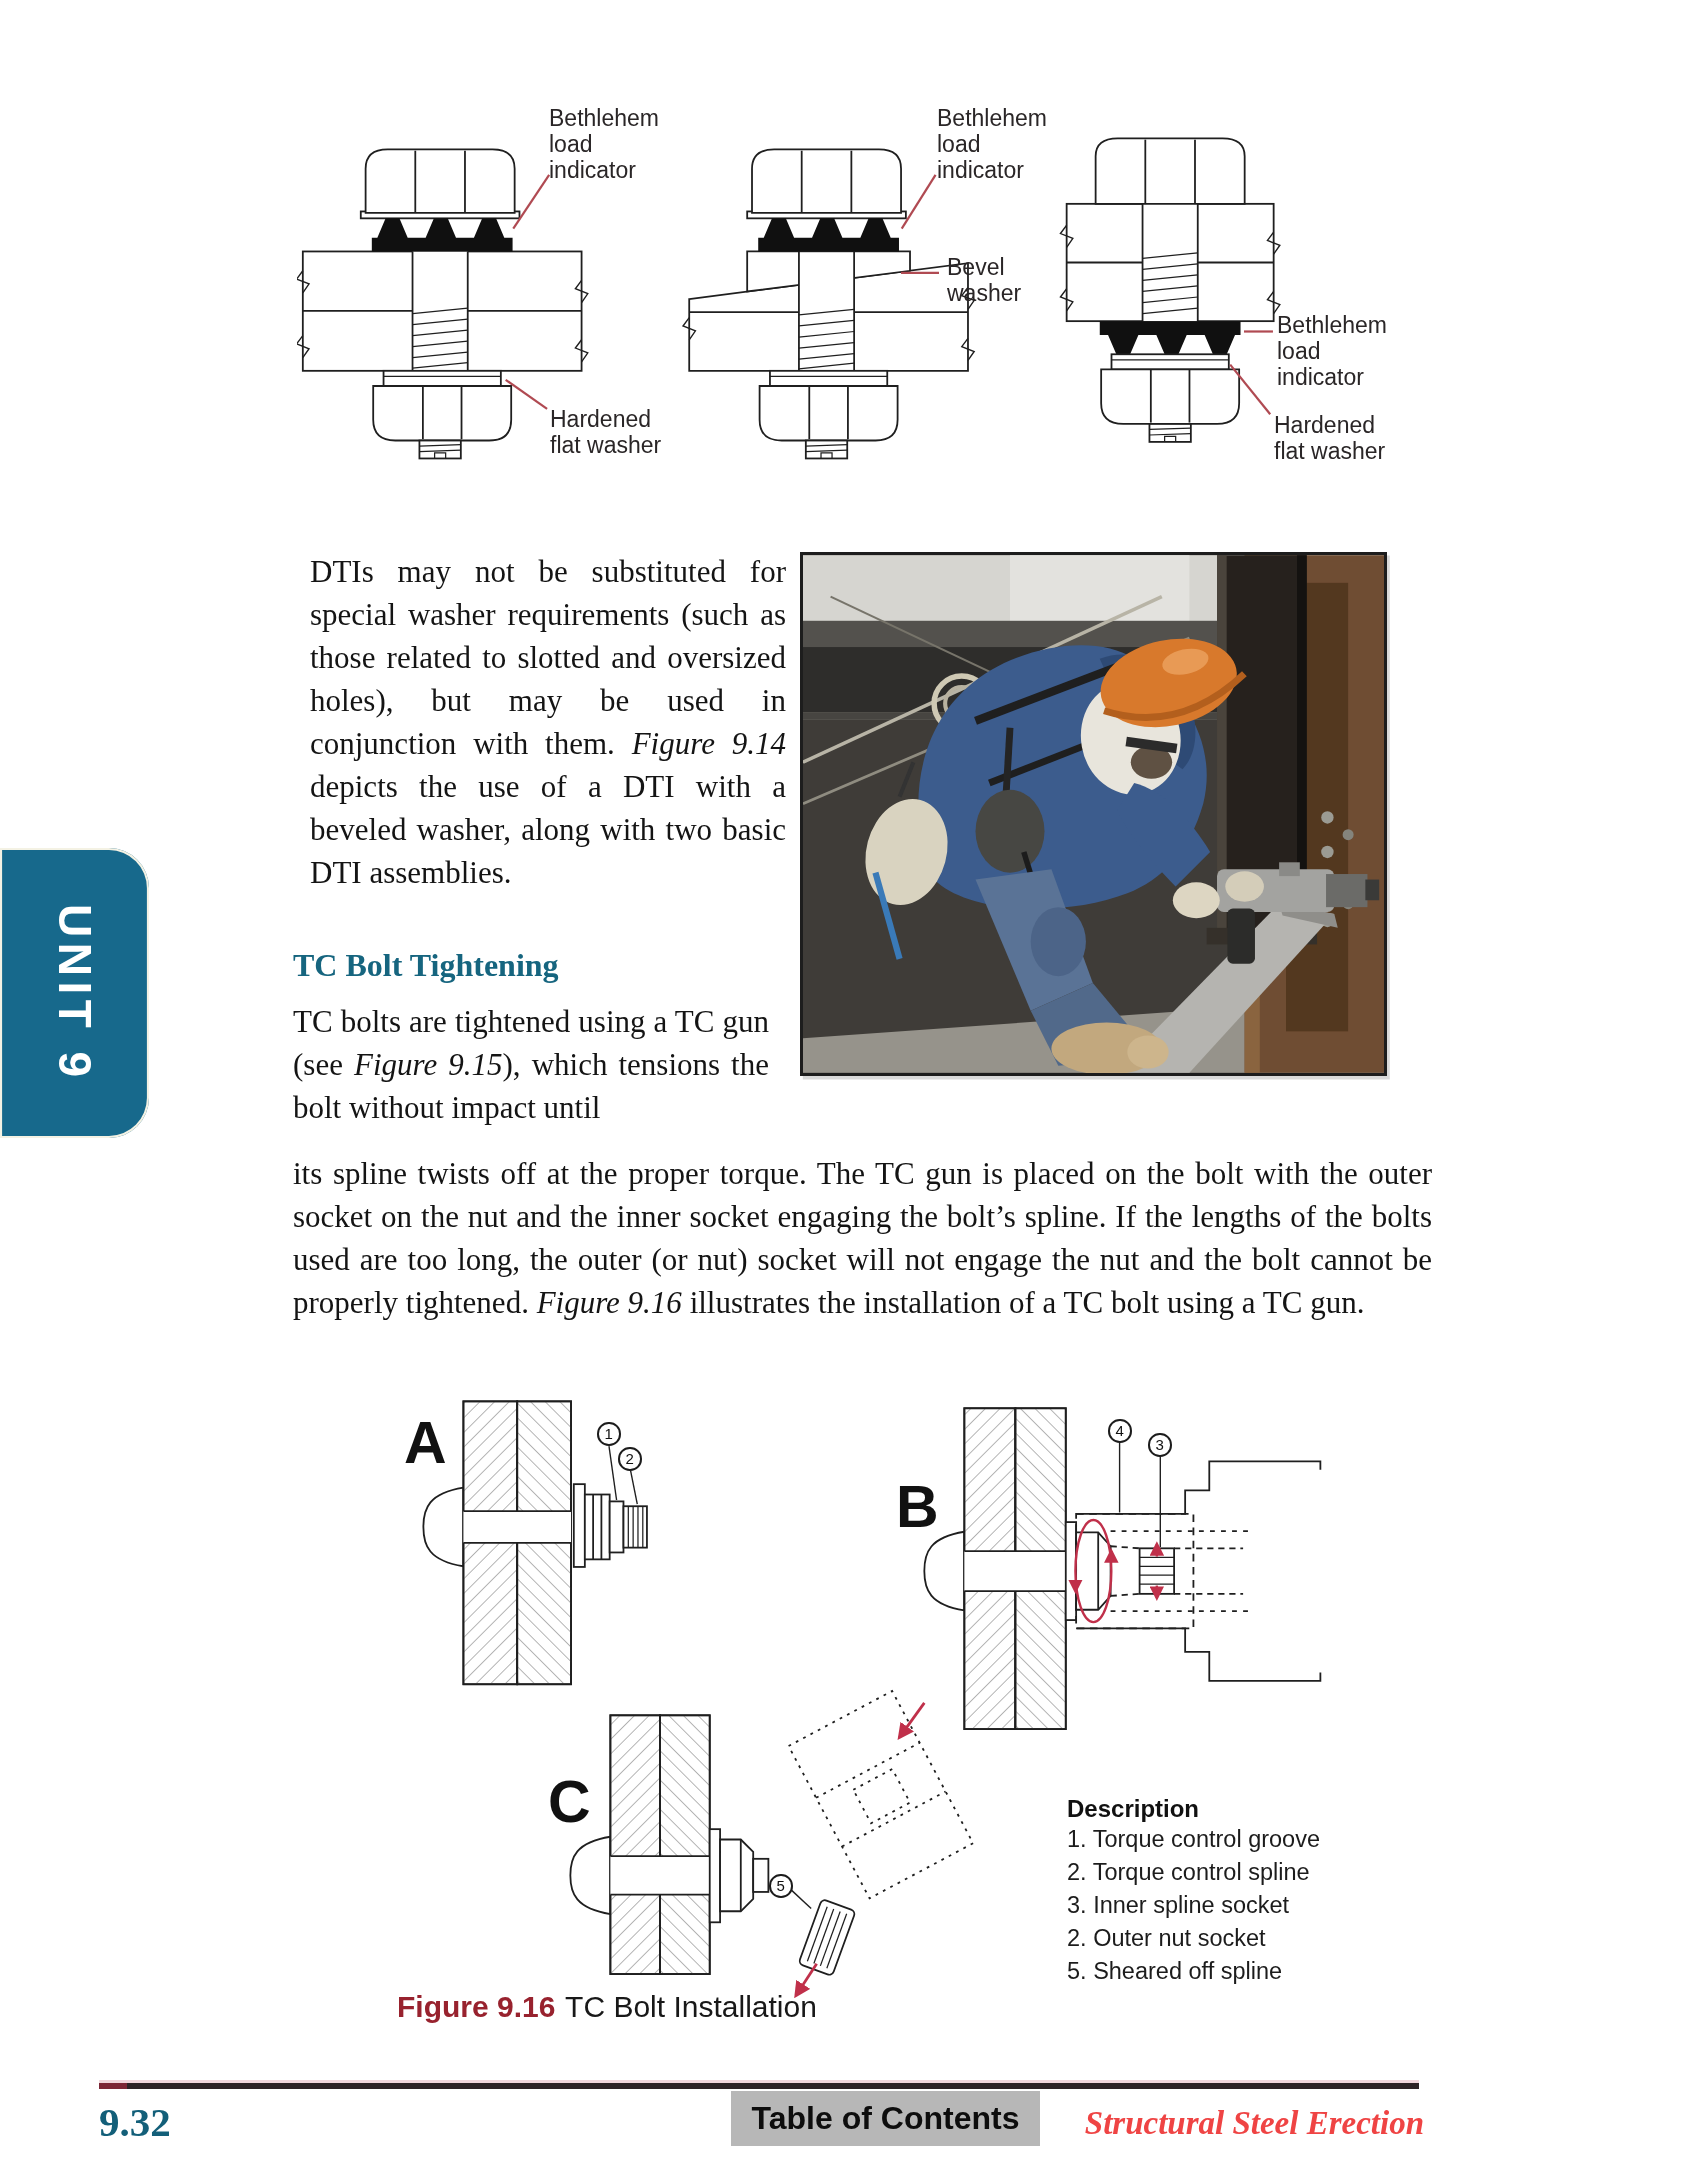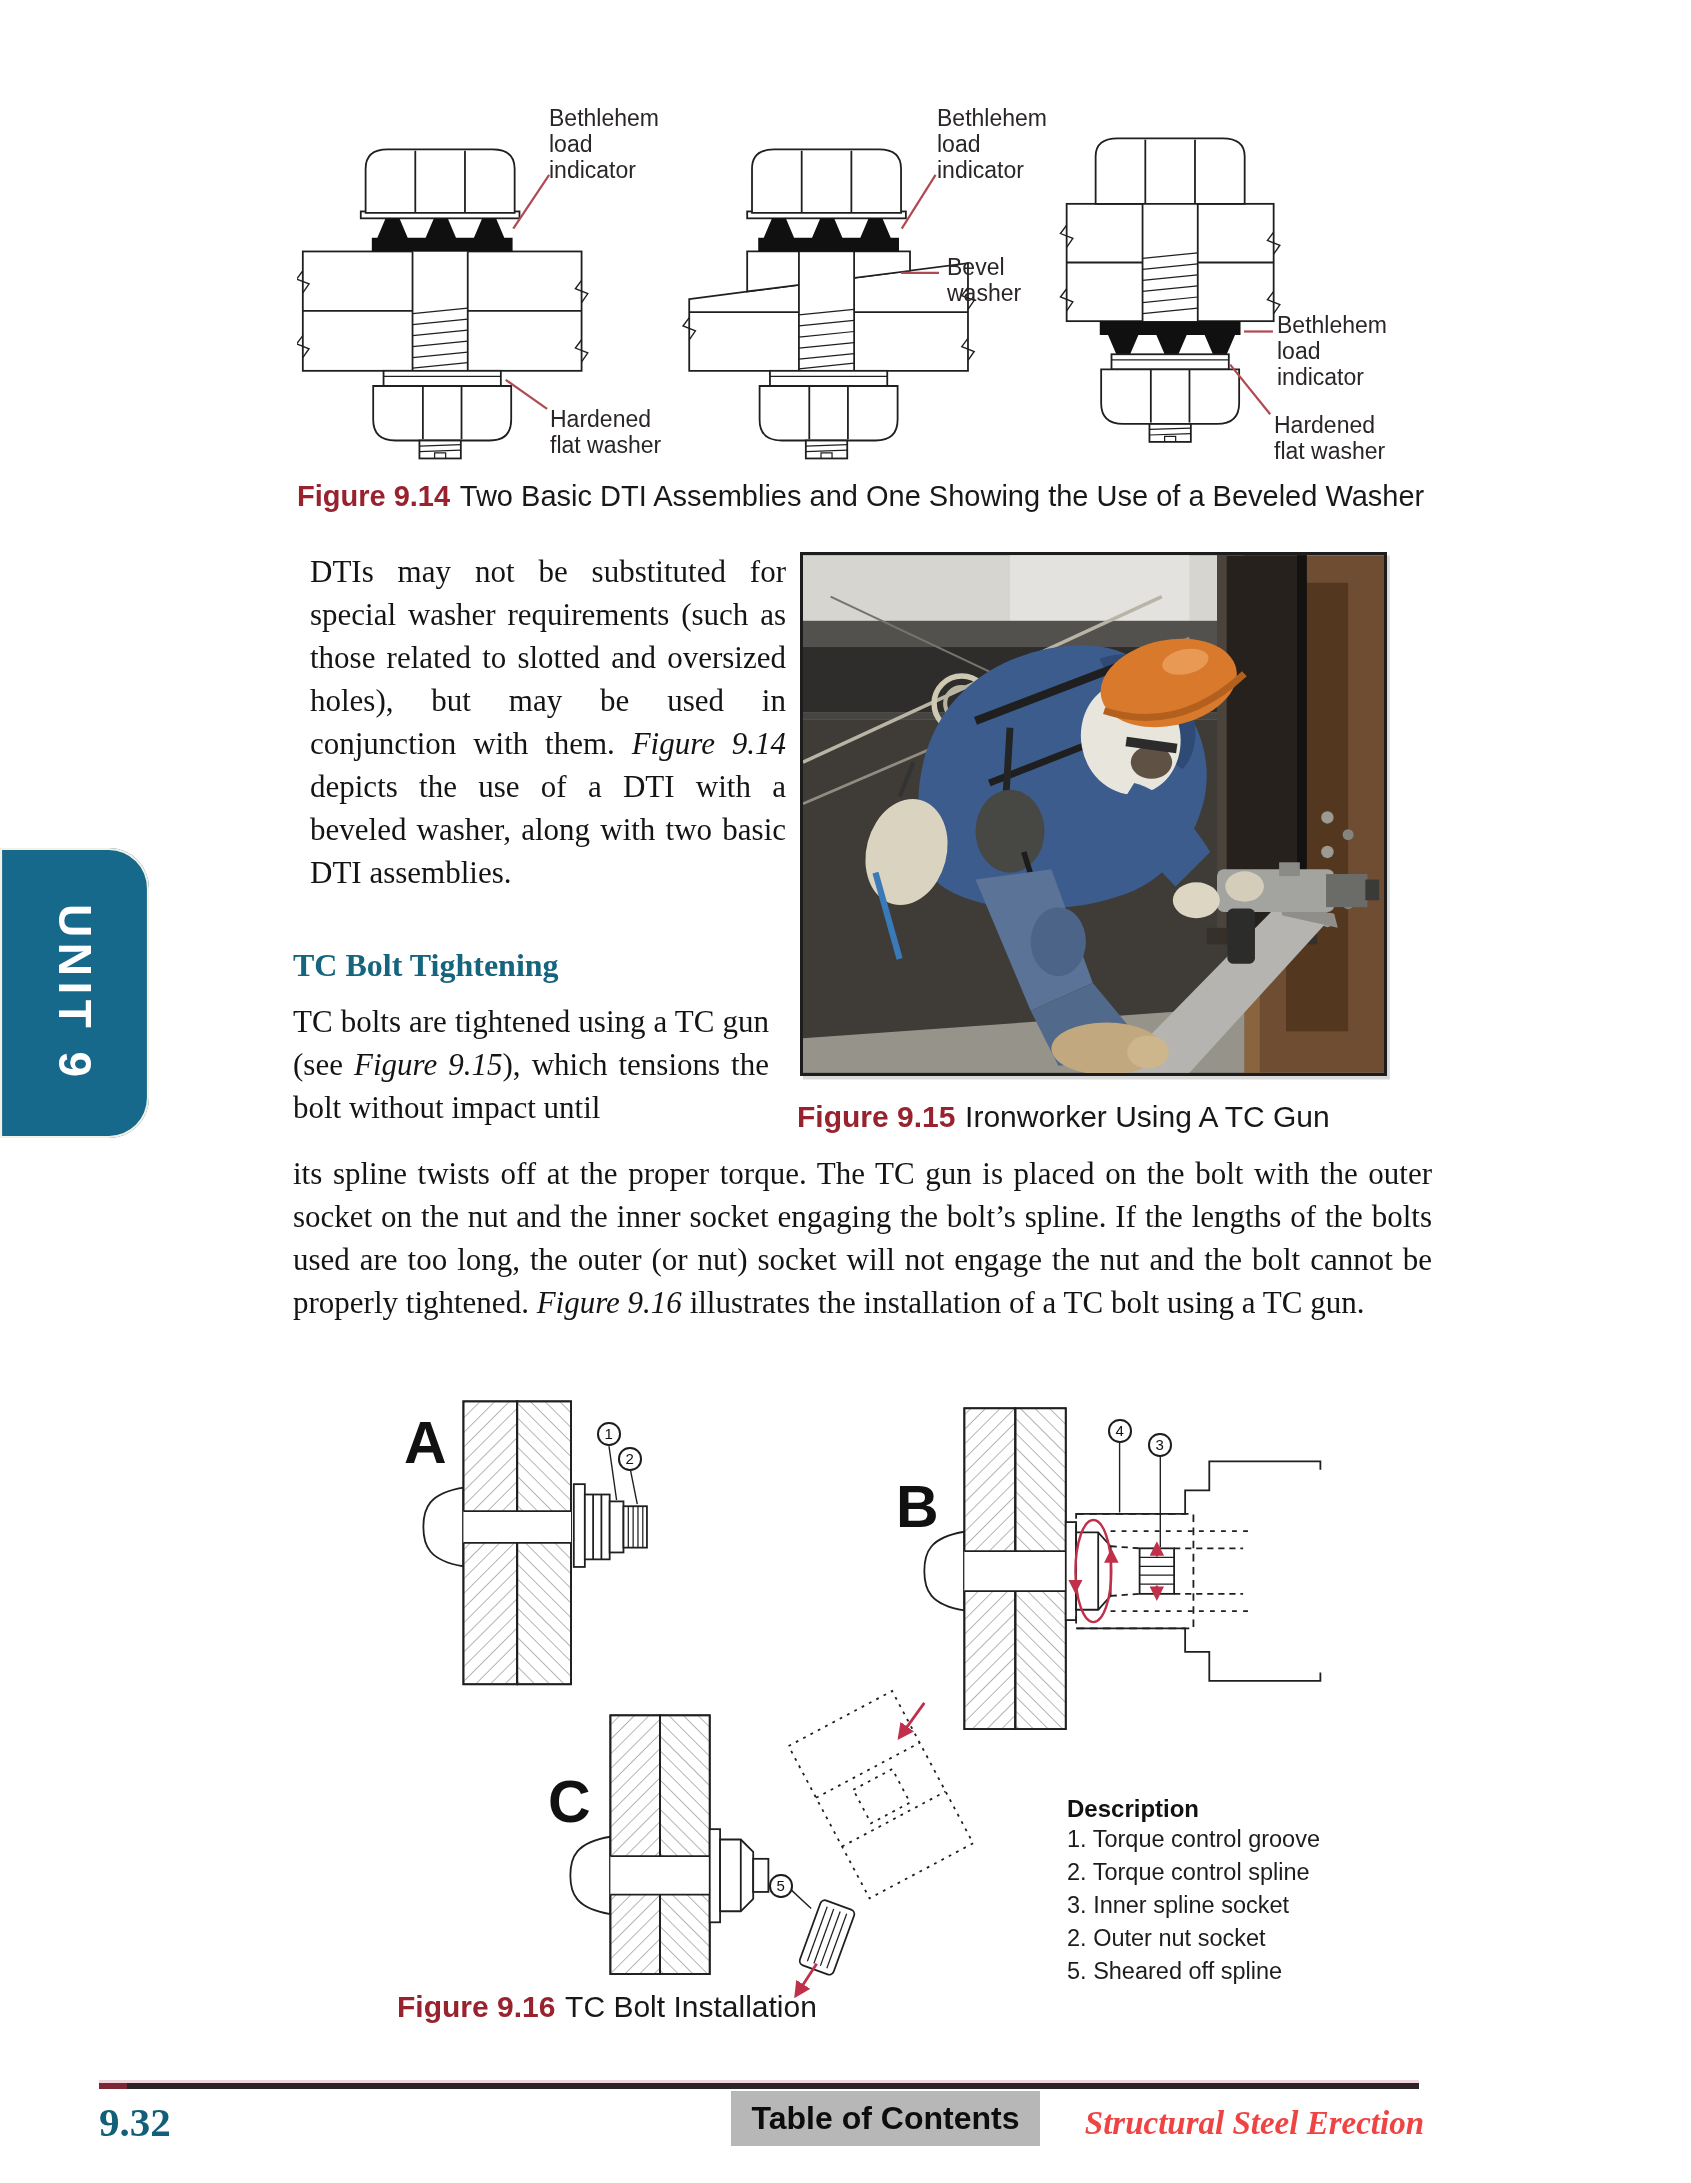--- a/index.html
+++ b/index.html
@@ -173,23 +173,20 @@
     </g>
   </svg>
 
   <div class="abs diaglabel" style="left:549px;top:105px;width:119px;">Bethlehem load indicator</div>
   <div class="abs diaglabel" style="left:937px;top:105px;width:119px;">Bethlehem load indicator</div>
   <div class="abs diaglabel" style="left:947px;top:254px;width:104px;">Bevel washer</div>
   <div class="abs diaglabel" style="left:1277px;top:312px;width:131px;">Bethlehem load indicator</div>
   <div class="abs diaglabel" style="left:550px;top:406px;width:135px;">Hardened flat washer</div>
   <div class="abs diaglabel" style="left:1274px;top:412px;width:135px;">Hardened flat washer</div>
 
-  <div class="abs cap" style="left:297px;top:480px;">
-    <span class="flabel">Figure 9.14</span><span>Two Basic DTI Assemblies and One Showing the Use of a Beveled Washer</span>
-  </div>
 
   <div class="abs bodytext" style="left:293px;top:550px;width:476px;margin-left:17px;">
     <span>DTIs may not be substituted for special washer requirements (such as those related to slotted and oversized holes), but may be used in conjunction with them. </span><i>Figure 9.14</i><span> depicts the use of a DTI with a beveled washer, along with two basic DTI assemblies.</span>
   </div>
 
   <div class="abs photo" style="left:800px;top:552px;width:581px;height:518px;">
     <svg width="581" height="518" viewBox="0 0 842 750">
       <rect x="0" y="0" width="842" height="750" fill="#8a8780"></rect>
       <rect x="0" y="0" width="842" height="200" fill="#d6d5d0"></rect>
       <rect x="300" y="0" width="260" height="110" fill="#e3e2de"></rect>
@@ -253,23 +250,20 @@
       <rect x="600" y="455" width="170" height="62" rx="10" fill="#a3a3a0"></rect>
       <rect x="758" y="462" width="60" height="48" fill="#6b6b68"></rect>
       <rect x="690" y="445" width="30" height="20" fill="#8a8a87"></rect>
       <rect x="615" y="512" width="40" height="80" rx="8" fill="#2c2c2a"></rect>
       <rect x="815" y="470" width="20" height="30" fill="#3a3a38"></rect>
       <ellipse cx="570" cy="500" rx="34" ry="26" fill="#ddd6c2"></ellipse>
       <ellipse cx="640" cy="480" rx="28" ry="22" fill="#d4cdb9"></ellipse>
     </svg>
   </div>
 
-  <div class="abs cap" style="left:797px;top:1100px;font-size:30px;">
-    <span class="flabel">Figure 9.15</span><span>Ironworker Using A TC Gun</span>
-  </div>
 
   <div class="abs heading" style="left:293px;top:947px;">TC Bolt Tightening</div>
 
   <div class="abs bodytext" style="left:293px;top:1000px;width:476px;">
     <span>TC bolts are tightened using a TC gun (see </span><i>Figure 9.15</i><span>), which tensions the bolt without impact until</span>
   </div>
 
   <div class="abs bodytext" style="left:293px;top:1152px;width:1139px;">
     <span>its spline twists off at the proper torque. The TC gun is placed on the bolt with the outer socket on the nut and the inner socket engaging the bolt’s spline. If the lengths of the bolts used are too long, the outer (or nut) socket will not engage the nut and the bolt cannot be properly tightened. </span><i>Figure 9.16</i><span> illustrates the installation of a TC bolt using a TC gun.</span>
   </div>

